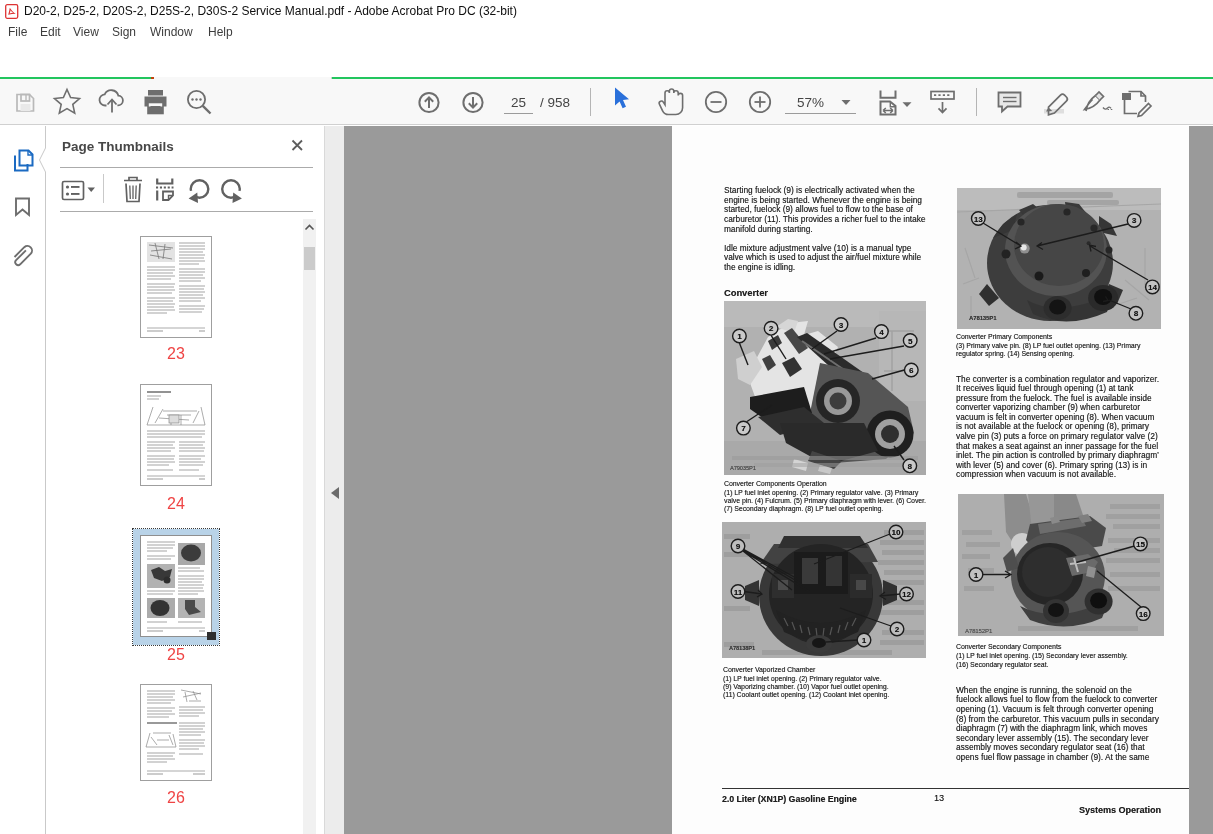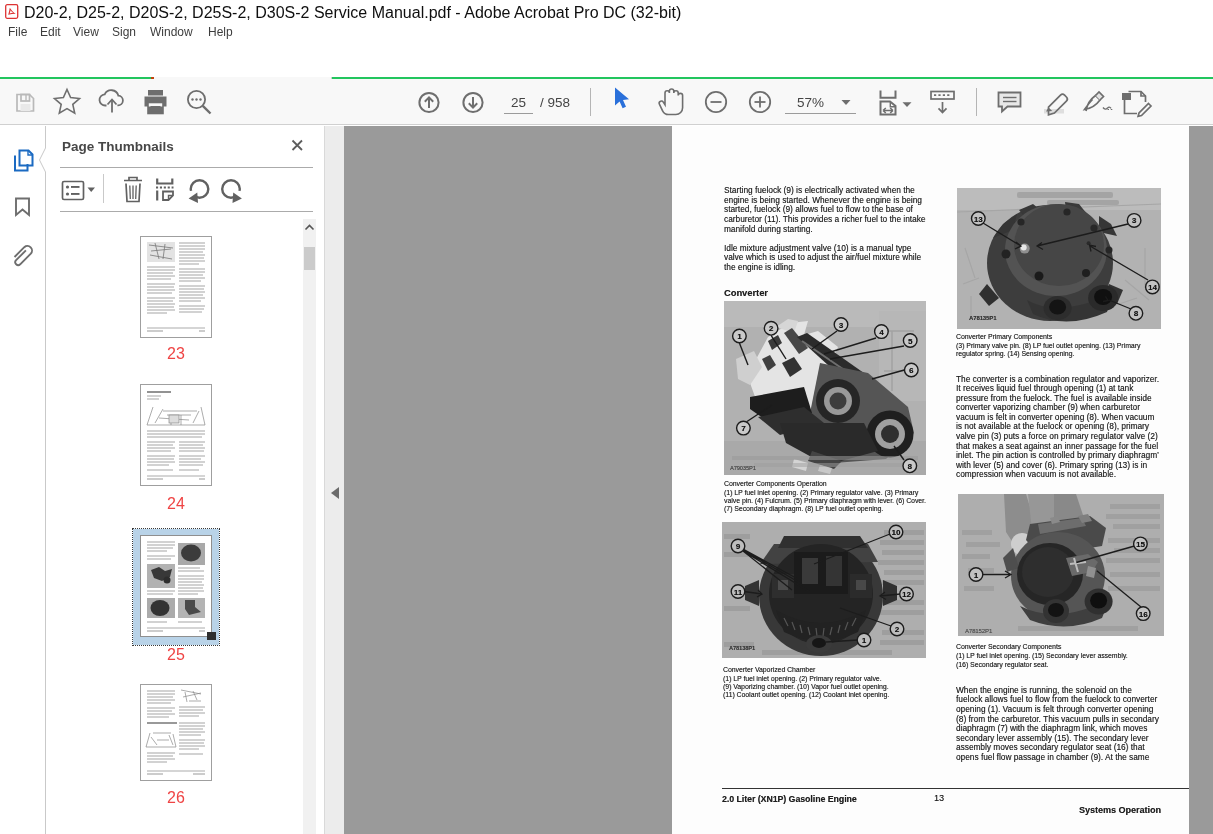--- a/index.html
+++ b/index.html
@@ -3,21 +3,21 @@
 <meta charset="utf-8">
 <style>
   * { margin:0; padding:0; box-sizing:border-box; }
   html,body { width:1213px; height:834px; overflow:hidden; }
   body { font-family:"Liberation Sans", sans-serif; background:#fff; }
   #app { position:relative; width:1213px; height:834px; overflow:hidden; }
   .abs { position:absolute; }
 
   
   #titlebar { left:0; top:0; width:1213px; height:22px; background:#fff; }
-  #titletext { left:24px; top:4px; font-size:16px; color:#0f0f0f; }
+  #titletext { left:24px; top:4px; font-size:12px; color:#0f0f0f; }
   #menubar { left:0; top:22px; width:1213px; height:22px; background:#fff; }
   .menuitem { position:absolute; top:3px; font-size:12px; color:#3d3d3d; }
   #tabbar { left:0; top:44px; width:1213px; height:22px; background:#22c55e;margin-top:33px; }
   .tabtxt { position:absolute; top:9px; font-size:13px; color:#3c3c3c; }
   #activetab { position:absolute; left:151px; top:0; width:181px; height:35px;
     background:#f8f8f8; border-left:3px solid #c2410c; border-right:1px solid #cecece; }
   #toolbar { left:0; top:79px; width:1213px; height:46px; background:#f8f8f8;
     border-bottom:1px solid #d0d0d0; }
 
   

